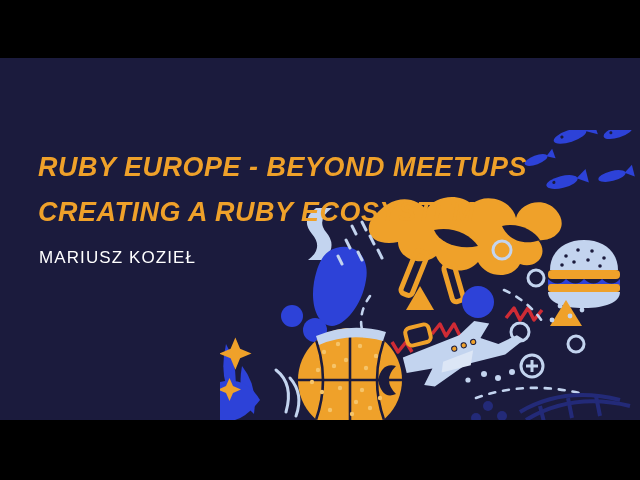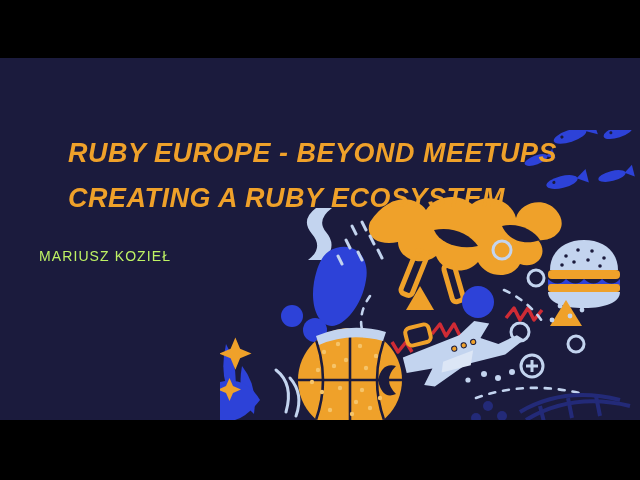--- a/index.html
+++ b/index.html
@@ -5,26 +5,26 @@
   html,body{margin:0;padding:0;background:#000;}
   body{width:640px;height:480px;overflow:hidden;
        font-family:"Liberation Sans","DejaVu Sans",sans-serif;}
   .stage{position:relative;width:640px;height:480px;background:#000000;overflow:hidden;}
   .letterbox{position:absolute;left:0;width:640px;background:#000000;z-index:40;}
   .letterbox.top{top:0;height:58px;}
   .letterbox.bottom{bottom:0;height:60px;}
   .slide{position:absolute;left:0;top:58px;width:640px;height:362px;
          background:#1b1b3d;overflow:hidden;}
   .art{position:absolute;right:0;bottom:0;width:420px;height:290px;}
-  .titleblock{position:absolute;left:38px;top:72px;z-index:20;margin-left:30px;}
+  .titleblock{position:absolute;left:38px;top:86px;z-index:20;}
   .tline{color:#efa12a;font-size:28px;line-height:1.62;font-weight:bold;
          font-style:italic;letter-spacing:.6px;white-space:nowrap;
          transform:scaleX(.96);transform-origin:left center;}
-  .author{position:absolute;left:39px;top:190px;color:#bef264;
-          font-size:14px;letter-spacing:1.1px;white-space:nowrap;z-index:20;}
+  .author{position:absolute;left:39px;top:190px;color:#ffffff;
+          font-size:17px;letter-spacing:1.1px;white-space:nowrap;z-index:20;}
 </style>
 </head>
 <body>
 
 <div class="stage">
 
   <div class="letterbox top"></div>
 
   <div class="slide">
 

